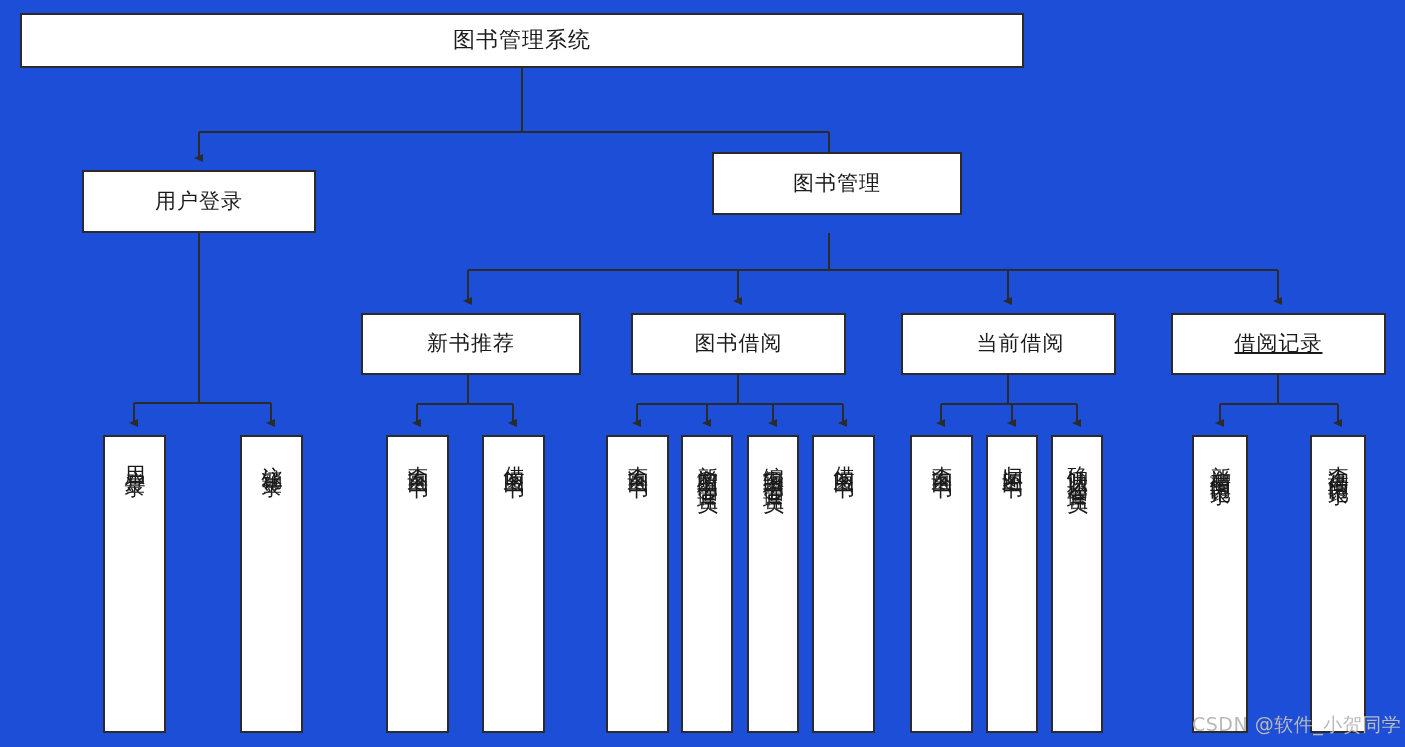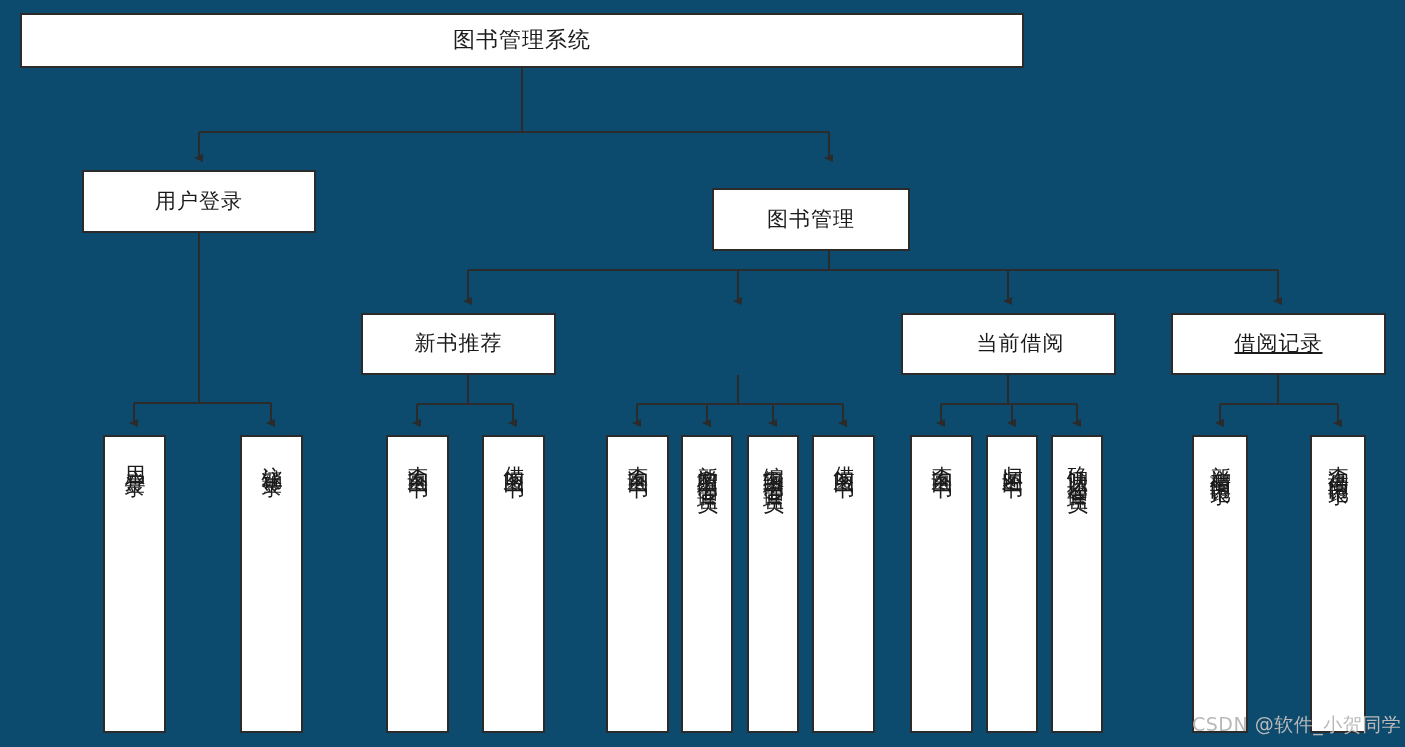--- a/index.html
+++ b/index.html
@@ -9,21 +9,21 @@
     background: #ffffff;
   }
   body {
     font-family: "DejaVu Sans", "Liberation Sans", sans-serif;
     color: #1a1a1a;
   }
   #canvas {
     position: relative;
     width: 1405px;
     height: 747px;
-    background: #0c4a6e;
+    background: #1d4ed8;
     overflow: hidden;
   }
   #edges {
     position: absolute;
     left: 0;
     top: 0;
     width: 1405px;
     height: 747px;
     pointer-events: none;
   }
@@ -124,26 +124,29 @@
     </g>
   </svg>
 
   <div class="node root" style="left: 20px; top: 13px; width: 1004px; height: 55px;">
     <span class="label">图书管理系统</span>
   </div>
 
   <div class="node" style="left: 82px; top: 170px; width: 234px; height: 63px;">
     <span class="label">用户登录</span>
   </div>
-  <div class="node" style="left: 712px; top: 188px; width: 198px; height: 63px;">
+  <div class="node" style="left: 712px; top: 152px; width: 250px; height: 63px;">
     <span class="label">图书管理</span>
   </div>
 
-  <div class="node" style="left: 361px; top: 313px; width: 195px; height: 62px;">
+  <div class="node" style="left: 361px; top: 313px; width: 220px; height: 62px;">
     <span class="label">新书推荐</span>
+  </div>
+  <div class="node" style="left: 631px; top: 313px; width: 215px; height: 62px;">
+    <span class="label">图书借阅</span>
   </div>
   <div class="node" style="left: 901px; top: 313px; width: 215px; height: 62px; padding-left: 24px;">
     <span class="label">当前借阅</span>
   </div>
   <div class="node" style="left: 1171px; top: 313px; width: 215px; height: 62px; text-decoration: underline;">
     <span class="label">借阅记录</span>
   </div>
 
   <div class="node vertical" style="left: 103px; top: 435px; width: 63px; height: 298px;">
     <span class="label">用户登录</span>

